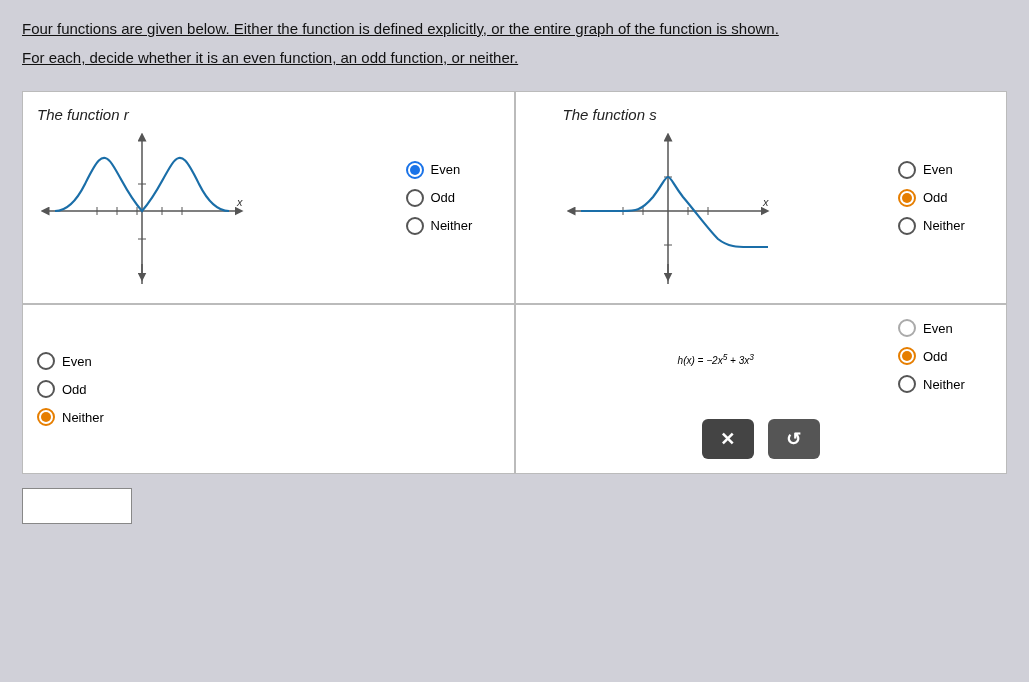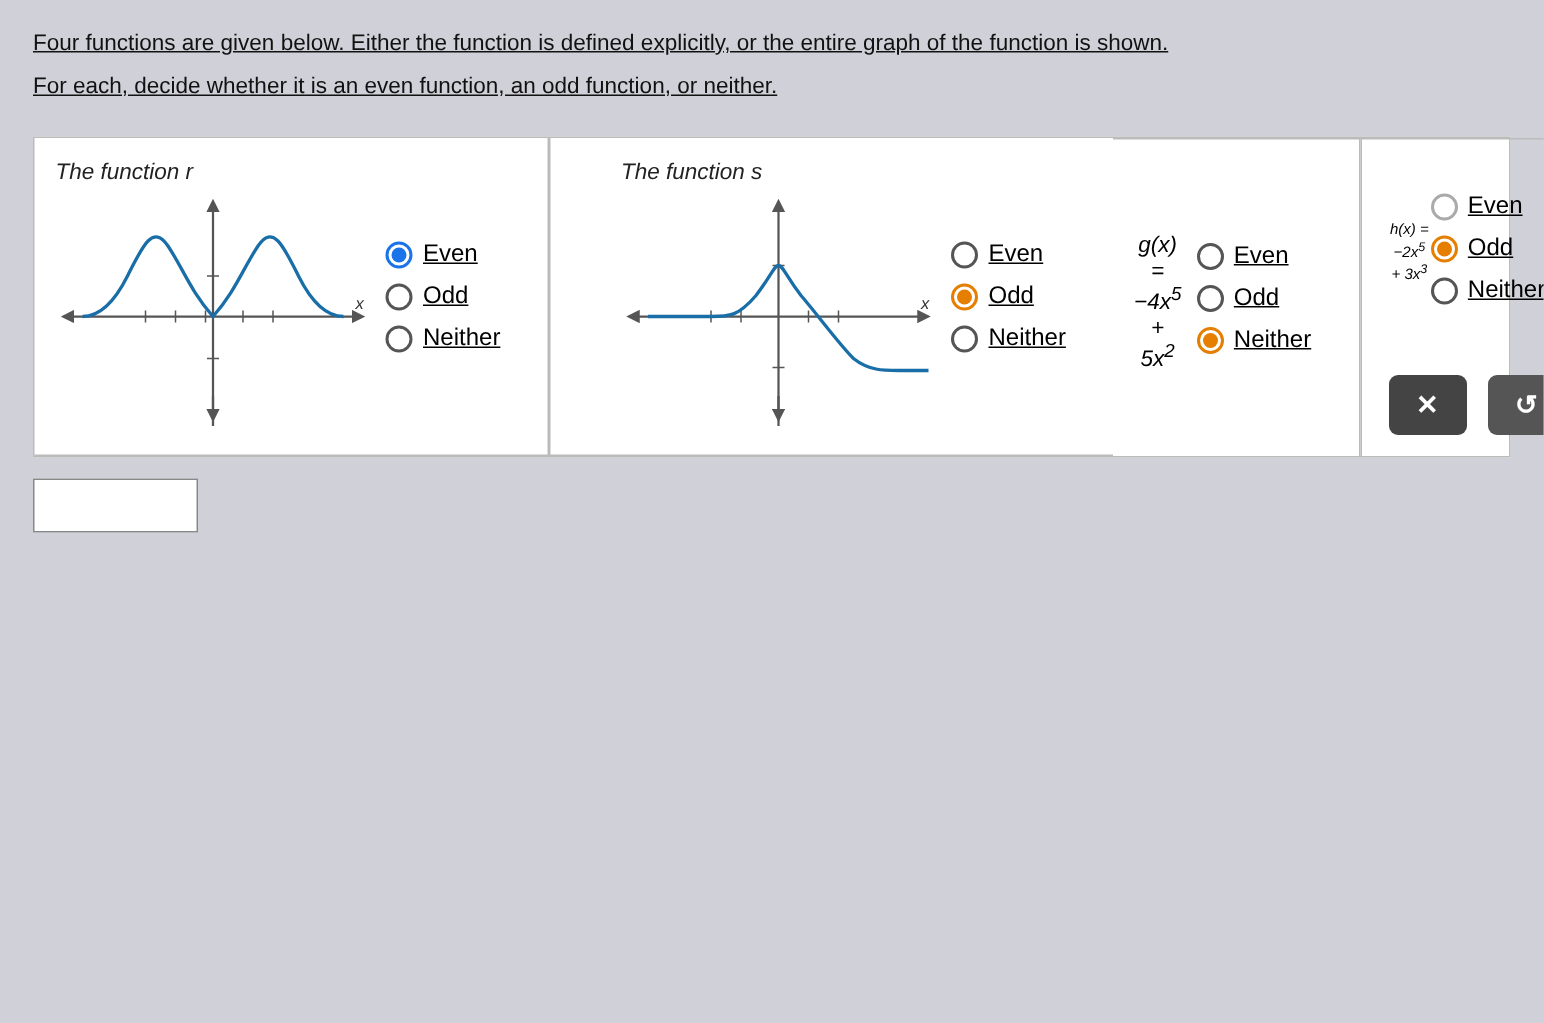--- a/index.html
+++ b/index.html
@@ -16,21 +16,21 @@
       margin-bottom: 6px;
       line-height: 1.5;
       font-size: 15px;
       text-decoration: underline;
     }
     .main-container {
       margin-top: 22px;
       background: #fff;
       border: 1.5px solid #bbb;
       display: grid;
-      grid-template-columns: 1fr 1fr 1fr 1fr;
+      grid-template-columns: 1fr 1fr;
       grid-template-rows: auto auto;
     }
     .cell {
       border: 1.5px solid #bbb;
       padding: 14px 18px 14px 14px;
       display: flex;
       flex-direction: row;
       align-items: center;
       gap: 10px;
       position: relative;
@@ -50,22 +50,21 @@
       display: flex;
       flex-direction: column;
       gap: 10px;
       min-width: 90px;
     }
     .radio-label {
       display: flex;
       align-items: center;
       gap: 7px;
       cursor: pointer;
-      font-size: 16px;
-      text-decoration: underline;
+      font-size: 13px;
     }
     .radio-circle {
       width: 18px;
       height: 18px;
       border-radius: 50%;
       border: 2px solid #555;
       background: #fff;
       display: inline-flex;
       align-items: center;
       justify-content: center;
@@ -243,25 +242,20 @@
         <span>Odd</span>
       </label>
       <label class="radio-label">
         <span class="radio-circle"></span>
         <span>Neither</span>
       </label>
     </div>
   </div>
 
   <div class="cell cell-bottom-left" style="align-items:center; justify-content:space-between; padding: 18px 18px 18px 14px;">
-    <div style="flex:1; display:flex; align-items:center; justify-content:center;">
-      <span class="function-formula" style="font-size:15px; font-style:italic;">
-        <i>g</i>(<i>x</i>) = −4<i>x</i><sup>5</sup> + 5<i>x</i><sup>2</sup>
-      </span>
-    </div>
     <div class="radio-options">
       <label class="radio-label">
         <span class="radio-circle"></span>
         <span>Even</span>
       </label>
       <label class="radio-label">
         <span class="radio-circle"></span>
         <span>Odd</span>
       </label>
       <label class="radio-label">

